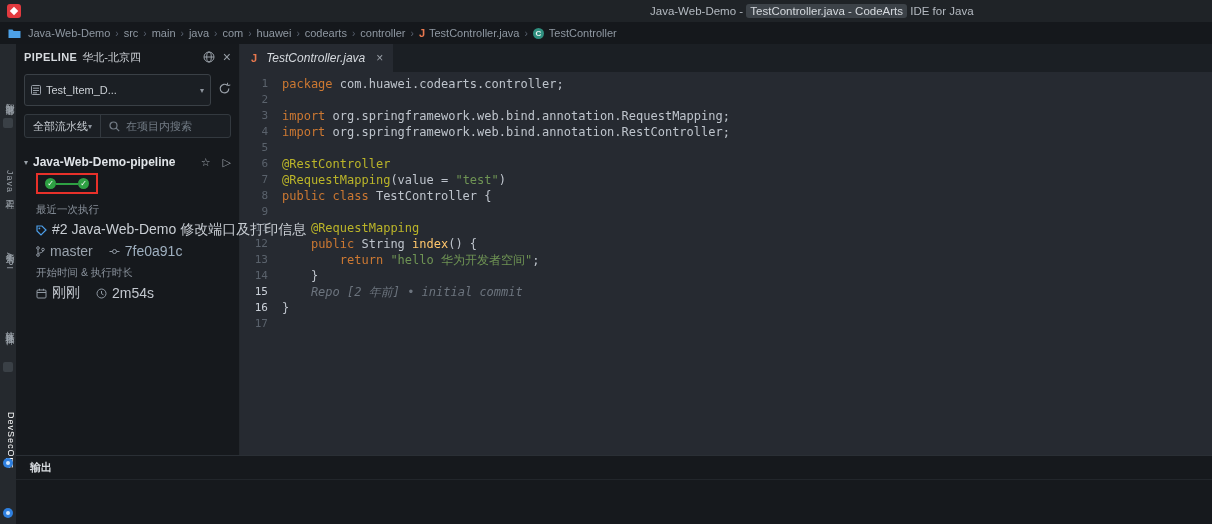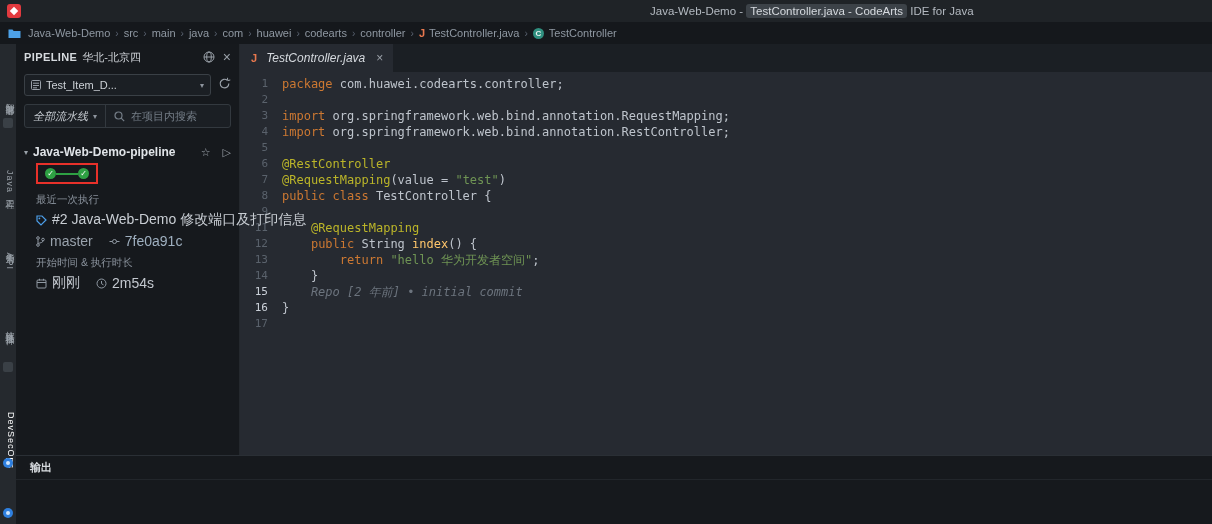--- a/index.html
+++ b/index.html
@@ -30,25 +30,25 @@
   .ab-dot { position:absolute; left:3px; width:10px; height:10px; border-radius:50%; background:#2f80e0; }
   .ab-dot::after { content:""; position:absolute; left:3px; top:3px; width:4px; height:4px; border-radius:50%; background:#cfe4fb; }
 
   
   .sidebar { position:absolute; left:16px; top:44px; width:224px; height:411px; background:#16191d; border-right:1px solid #24282d; z-index:2; }
   .sb-header { height:26px; display:flex; align-items:center; padding:0 8px; }
   .sb-title { font-size:11px; font-weight:bold; color:#d6dade; letter-spacing:.4px; }
   .sb-region { font-size:11px; color:#cfd3d8; margin-left:5px; flex:1; white-space:nowrap; }
   .sb-hicon { color:#99a0a8; font-size:12px; margin-left:8px; cursor:pointer; display:flex; align-items:center; }
   .project-row { display:flex; align-items:center; margin:4px 8px 8px; gap:7px; }
-  .project-select { flex:1; height:22px; border:1px solid #3a4046; border-radius:3px; background:#1b1f24; display:flex; align-items:center; padding:0 6px; gap:5px; font-size:11px; color:#ccd1d6; cursor:pointer; }
+  .project-select { flex:1; height:32px; border:1px solid #3a4046; border-radius:3px; background:#1b1f24; display:flex; align-items:center; padding:0 6px; gap:5px; font-size:11px; color:#ccd1d6; cursor:pointer; }
   .ps-label { flex:1; white-space:nowrap; overflow:hidden; }
   .caret { color:#8d949d; font-size:8px; }
   .filter-row { margin:0 8px 12px; height:24px; border:1px solid #33393f; border-radius:3px; background:#1b1f24; display:flex; align-items:center; font-size:11px; }
-  .filter-dropdown { padding:0 8px; display:flex; align-items:center; gap:5px; color:#c6cbd1; cursor:pointer; white-space:nowrap;font-style:italic; }
+  .filter-dropdown { padding:0 8px; display:flex; align-items:center; color:#c6cbd1; cursor:pointer; white-space:nowrap; }
   .filter-div { width:1px; height:100%; background:#33393f; }
   .search-box { flex:1; display:flex; align-items:center; gap:6px; padding:0 8px; color:#747d87; cursor:text; white-space:nowrap; }
   .tree-row { display:flex; align-items:center; padding:5px 8px 3px; gap:5px; margin-top:10px; cursor:pointer; }
   .tree-caret { color:#9aa1a9; font-size:8px; }
   .tree-label { font-size:12px; font-weight:bold; color:#e0e4e8; flex:1; white-space:nowrap; }
   .tree-act { color:#9aa1a9; font-size:11px; margin-left:7px; cursor:pointer; }
   .graph-box { margin:1px 0 4px 20px; display:inline-flex; align-items:center; border:2px solid #e8312a; padding:3px 7px; }
   .node-circle { width:11px; height:11px; border-radius:50%; background:#2ea043; color:#fff; font-size:8px; line-height:11px; text-align:center; flex:none; }
   .node-link { width:22px; height:2px; background:#2ea043; }
   .sb-label { font-size:10.5px; color:#878f99; padding:5px 8px 2px 20px; white-space:nowrap; }

